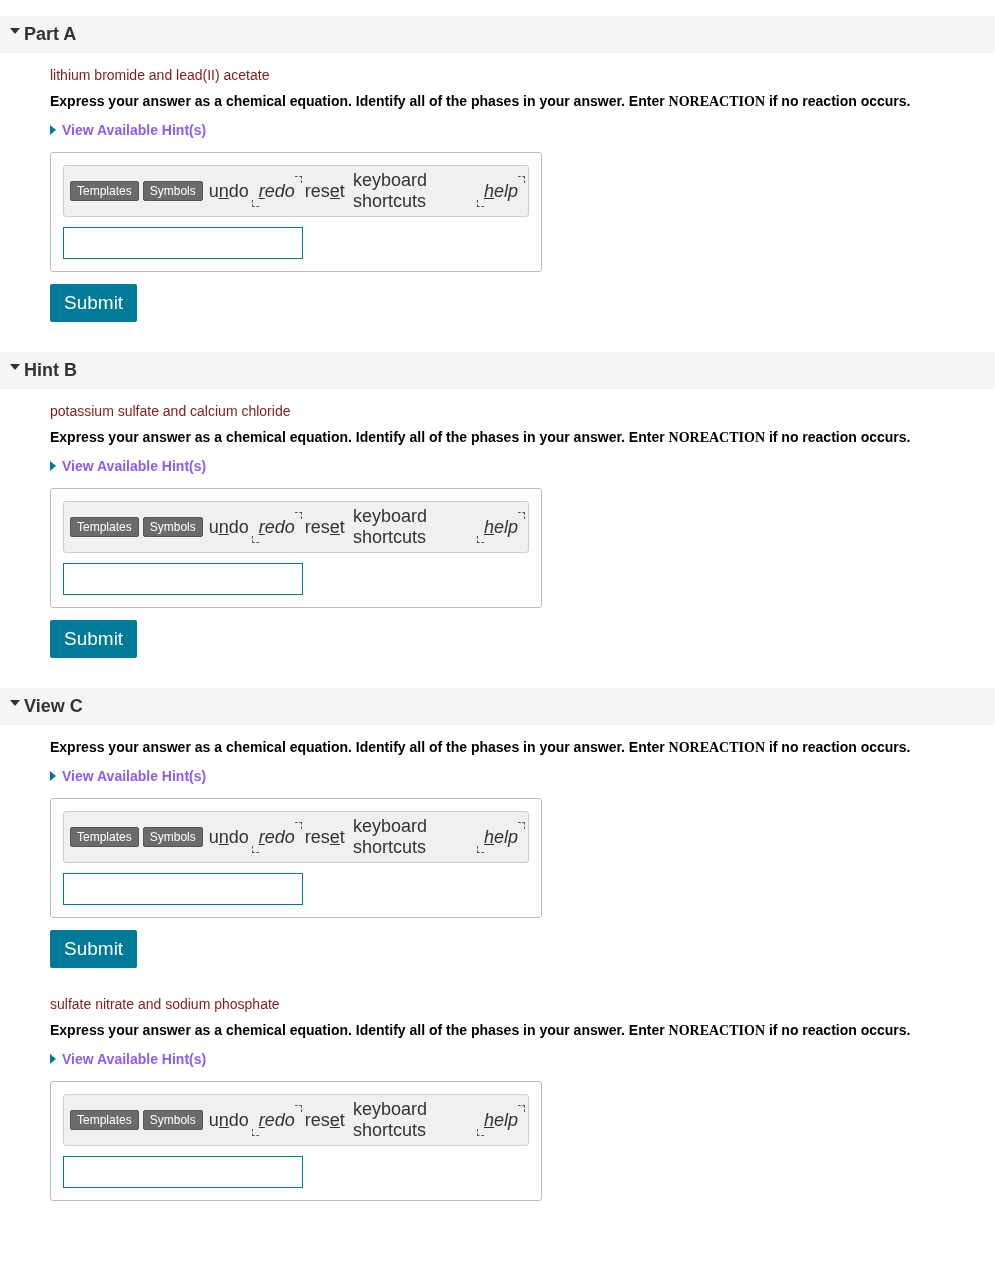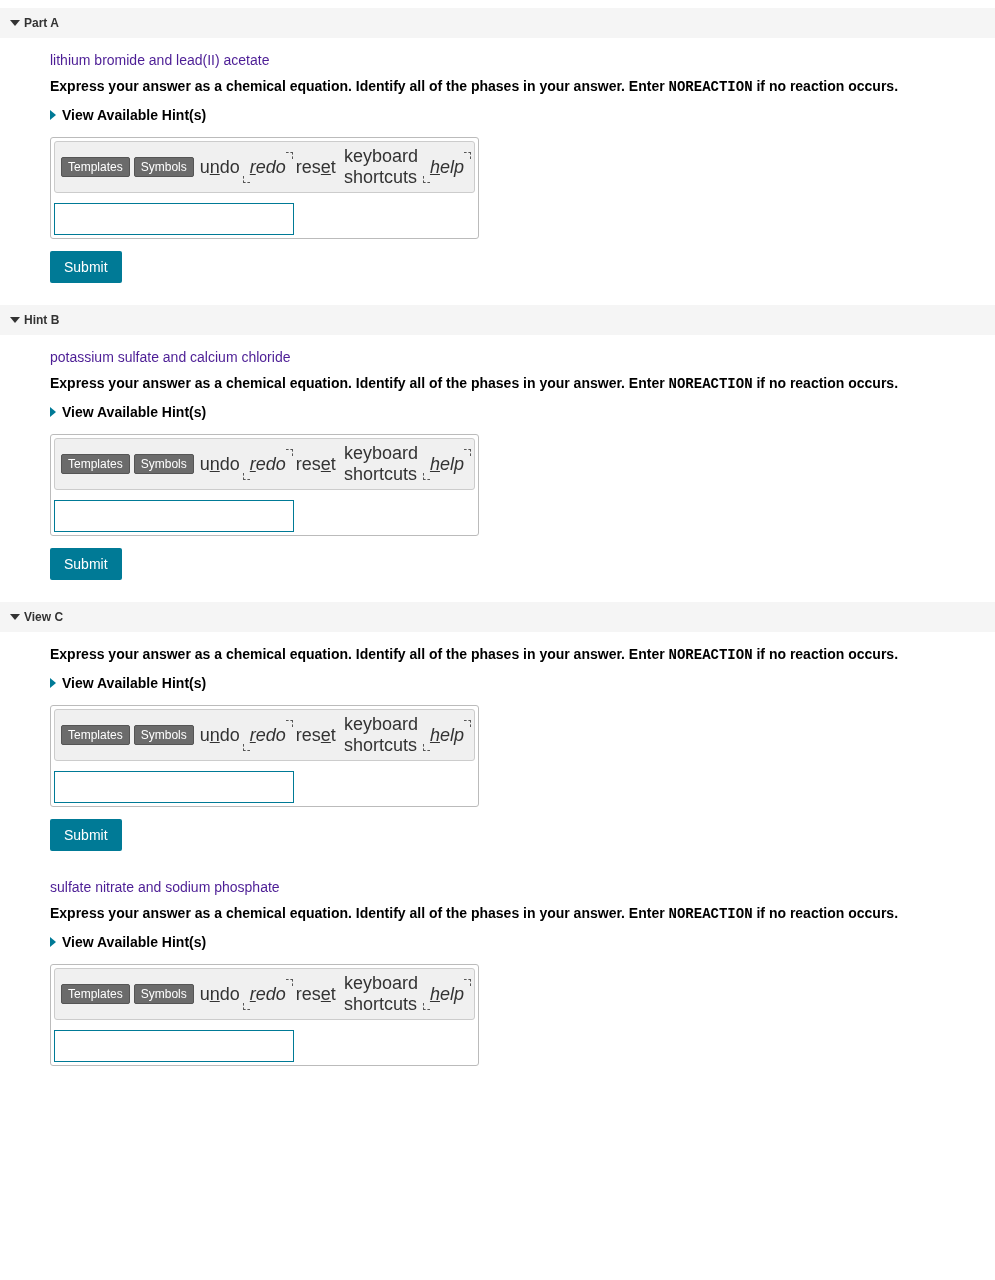--- a/index.html
+++ b/index.html
@@ -1,58 +1,58 @@
 <!DOCTYPE html>
 <html><head>
   <meta charset="utf-8">
   <style>
     * { box-sizing: border-box; margin: 0; padding: 0; }
     body { font-family: Arial, Helvetica, sans-serif; font-size: 14px; color: #333; background: #fff; width: 995px; }
     .part-header {
       background: #f5f5f5;
       padding: 8px 12px 8px 24px;
       font-weight: bold;
-      font-size: 12px;
+      font-size: 18px;
       position: relative;
-      margin-top: 8px;
+      margin-top: 16px;
     }
     .part-header .caret {
       position: absolute;
       left: 10px;
       top: 12px;
       width: 0; height: 0;
       border-left: 5px solid transparent;
       border-right: 5px solid transparent;
       border-top: 6px solid #333;
     }
     .part-body { padding: 14px 10px 14px 50px; }
-    .question-text { color: #4c1d95; margin-bottom: 10px; font-size: 14px; }
+    .question-text { color: #7f1d1d; margin-bottom: 10px; font-size: 14px; }
     .instruction-text { font-weight: bold; color: #000; font-size: 14px; margin-bottom: 12px; }
-    .instruction-text .mono { font-family: Liberation Mono, monospace; font-weight: bold; margin-top: 20px; }
+    .instruction-text .mono { font-family: Liberation Serif, serif; font-weight: bold; margin-top: 20px; }
     .hints-link {
-      color: #000000;
+      color: #8b5cf6;
       font-weight: bold;
       font-size: 14px;
       cursor: pointer;
       display: inline-flex;
       align-items: center;
       gap: 6px;
       margin-bottom: 14px;
     }
     .hints-link .caret-right {
       width: 0; height: 0;
       border-top: 5px solid transparent;
       border-bottom: 5px solid transparent;
       border-left: 6px solid #007a96;
     }
     .answer-box {
       border: 1px solid #bbb;
       border-radius: 3px;
-      width: 429px;
-      padding: 3px;
+      width: 492px;
+      padding: 12px;
       background: #fff;
       margin-bottom: 12px;
     }
     .toolbar {
       background: #f0f0f0;
       border: 1px solid #ccc;
       border-radius: 3px;
       padding: 4px 6px;
       display: flex;
       align-items: center;
@@ -106,21 +106,21 @@
       border: 1px solid #007a96;
       outline: none;
       padding: 4px 6px;
       font-size: 14px;
     }
     .submit-btn {
       background: #007a96;
       color: #fff;
       border: none;
       padding: 8px 14px;
-      font-size: 14px;
+      font-size: 19px;
       cursor: pointer;
       border-radius: 2px;
     }
   </style>
 </head>
 <body>
 
 <div id="root">
     <div>
     <div class="part-header">

